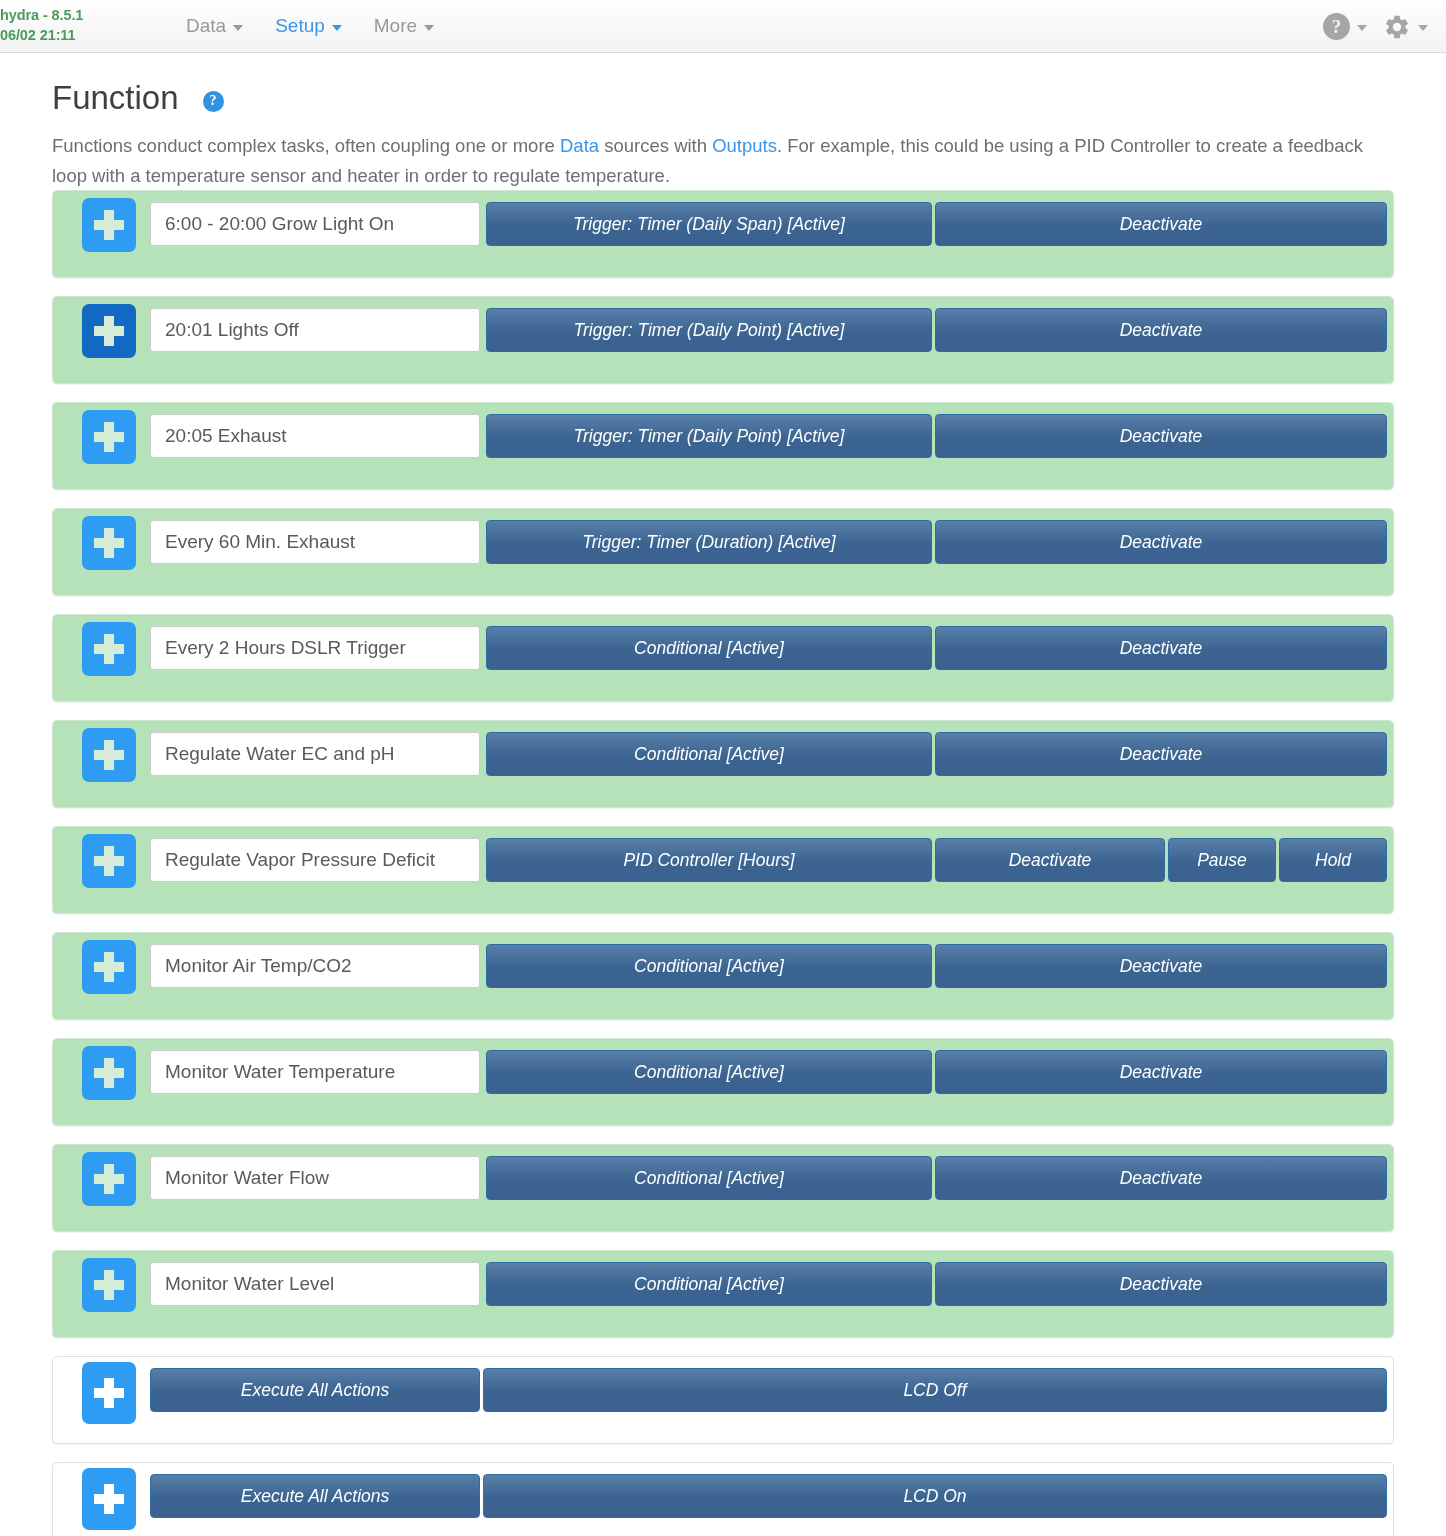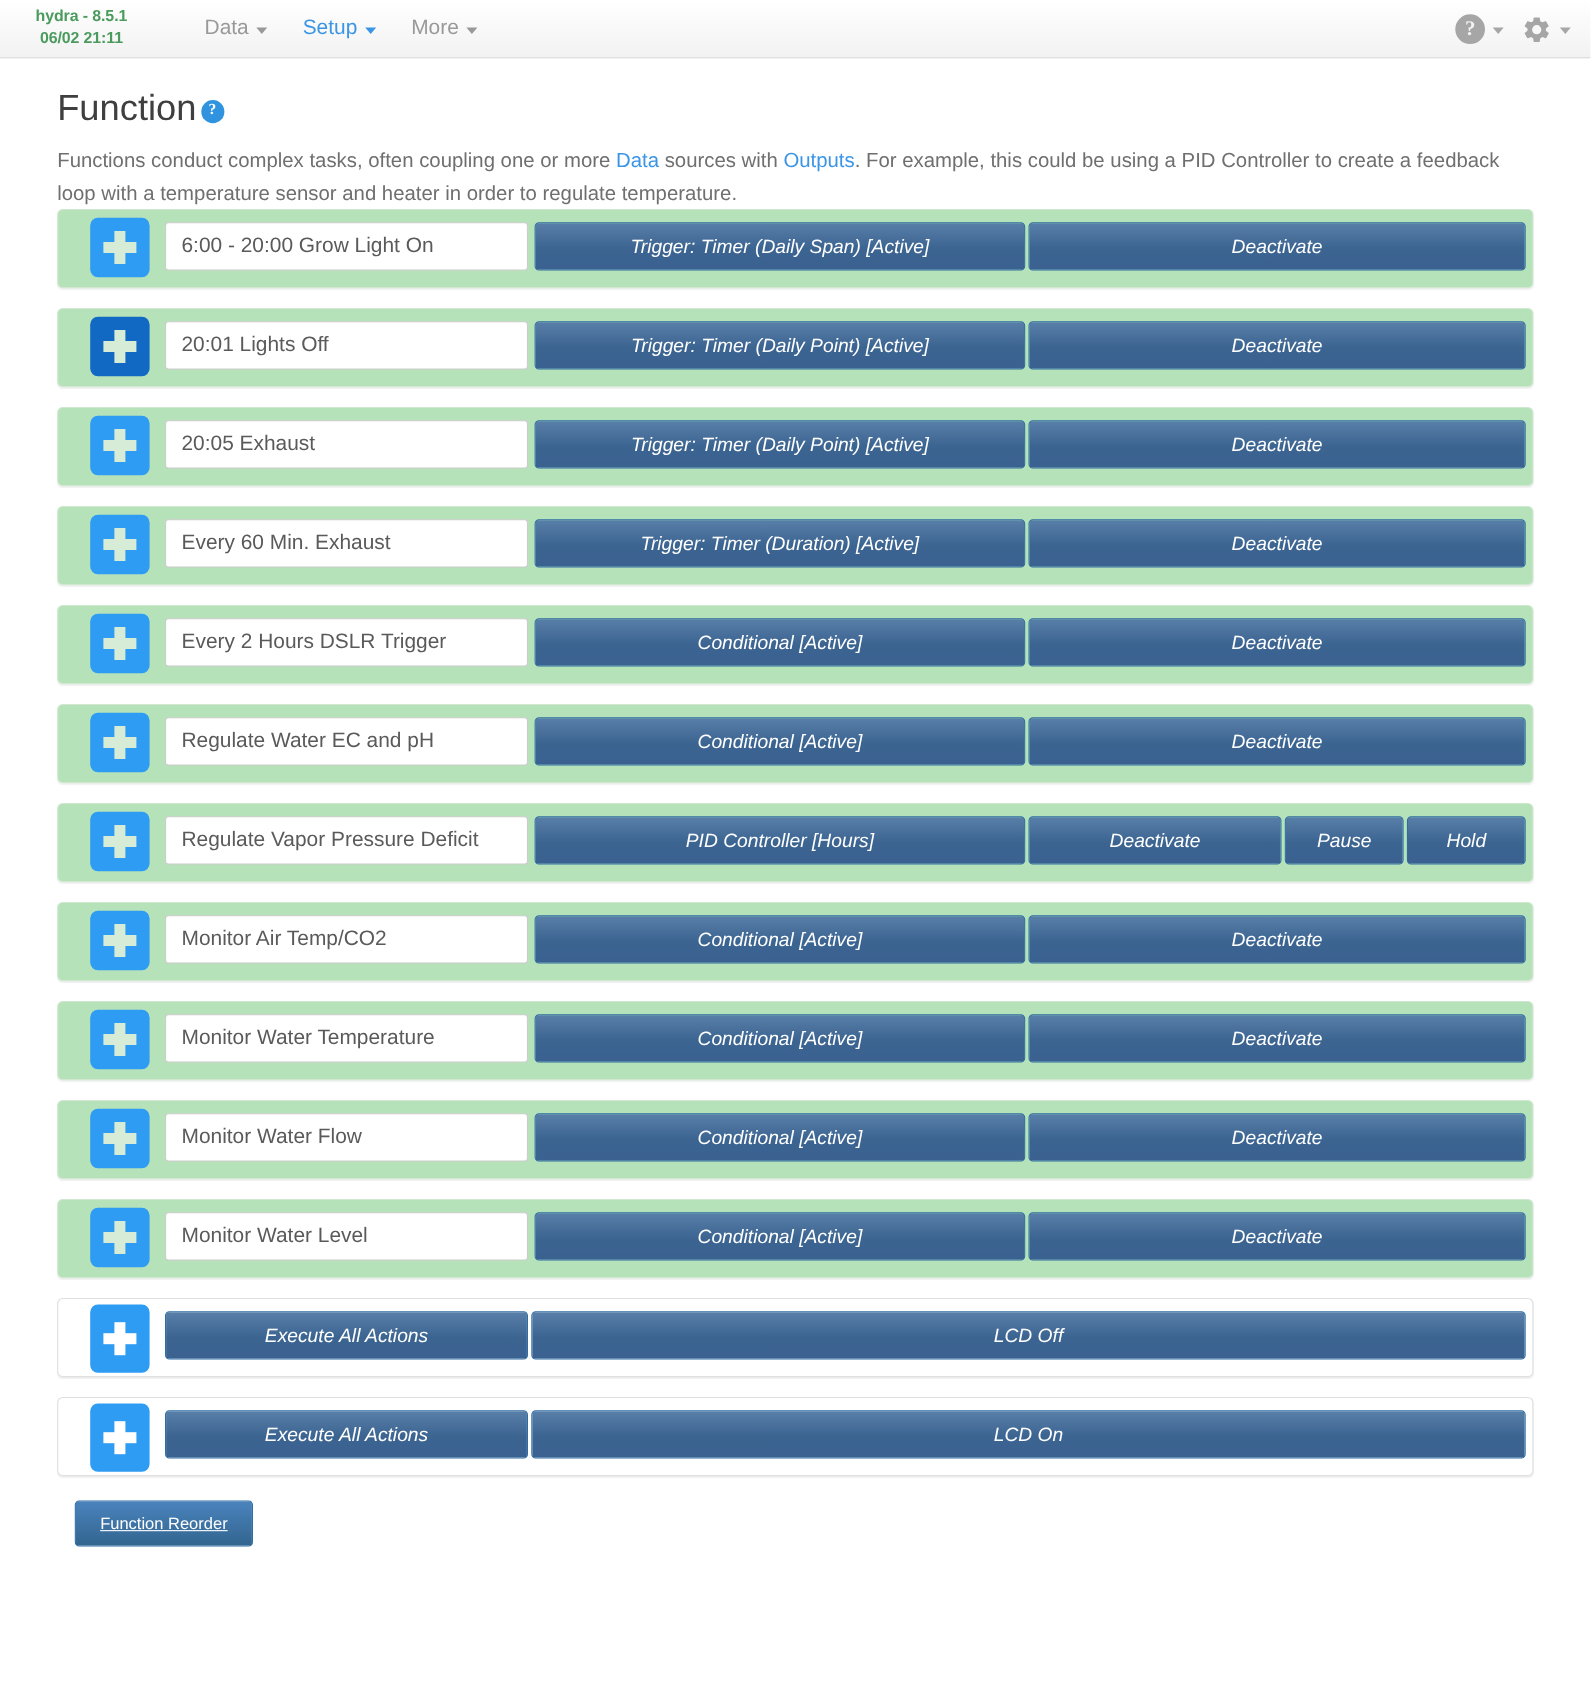--- a/index.html
+++ b/index.html
@@ -15,21 +15,21 @@
   .navbar {
     height: 53px;
     background: linear-gradient(to bottom, #ffffff 0%, #f2f2f2 100%);
     border-bottom: 1px solid #d8d8d8;
     display: flex;
     align-items: center;
     position: relative;
   }
   .brand {
     width: 148px;
-    text-align: center;
+    text-align: left;
     color: #4a9b5d;
     font-weight: bold;
     font-size: 14.5px;
     line-height: 1.35;
     letter-spacing: -0.1px;
   }
   .brand div { white-space: nowrap; }
   .nav-items { display: flex; align-items: center; margin-left: 22px; }
   .nav-item {
     display: flex; align-items: center; gap: 7px;
@@ -63,21 +63,21 @@
   }
   .gear-ico { width: 28px; height: 28px; display:block; }
 
   
   .page { padding: 0 52px; }
   h1.page-title {
     font-size: 33px;
     font-weight: normal;
     color: #3f3f3f;
     margin: 26px 0 14px 0;
-    display: flex; align-items: center; gap: 4px;
+    display: flex; align-items: center; gap: 24px;
   }
   .help-badge {
     width: 21px; height: 21px; border-radius: 50%;
     background: #2f93e0; color: #ffffff;
     font-size: 14px; font-weight: bold;
     display: flex; align-items: center; justify-content: center;
     font-family: "Liberation Serif", serif;
     margin-top: 6px;
     cursor: pointer;
   }
@@ -121,21 +121,21 @@
     padding: 0 16px; cursor: pointer;
   }
 
   
   .rows { display: flex; flex-direction: column; }
   .fn-row {
     background: #b6e2b9;
     border: 1px solid #cfe8cf;
     border-radius: 5px;
     box-shadow: 0 1px 1px rgba(0,0,0,0.06);
-    height: 72px;
+    height: 88px;
     margin-bottom: 18px;
     padding: 5px 6px 5px 7px;
     display: flex;
     align-items: flex-start;
   }
   .fn-row.plain {
     background: #ffffff;
     border: 1px solid #e0e0e0;
   }
   .plus-btn {

